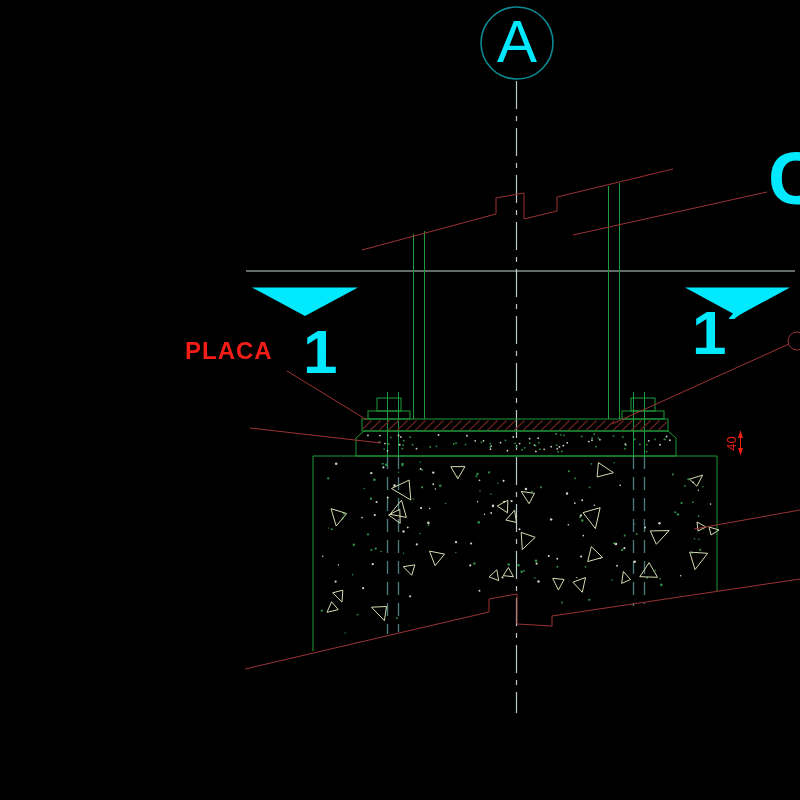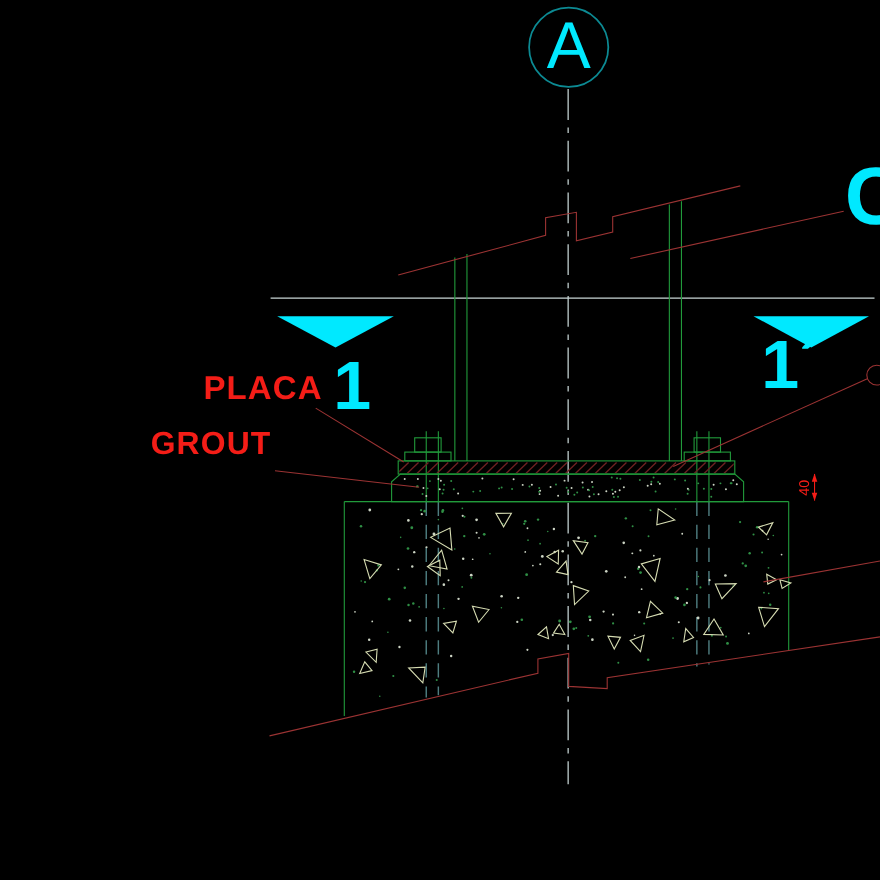--- a/index.html
+++ b/index.html
@@ -6,21 +6,21 @@
   #canvas{position:relative;width:800px;height:800px;background:#000;overflow:hidden;
           font-family:"Liberation Sans",sans-serif;}
   #canvas svg{position:absolute;left:0;top:0;}
   .lbl{position:absolute;line-height:1;white-space:pre;font-family:"Liberation Sans",sans-serif;}
   .cyan{color:var(--c-cyan);}
   .red{color:var(--c-red_text);}
   .lbl-a{left:517px;top:44px;transform:translate(-50%,-54%);font-size:60px;font-weight:400;}
   .lbl-c{left:768px;top:142px;font-size:74px;font-weight:700;}
   .lbl-1{left:303px;top:321px;font-size:62px;font-weight:700;}
   .lbl-1p{left:692px;top:302px;font-size:62px;font-weight:700;}
-  .lbl-placa{left:185px;top:339px;font-size:30px;font-weight:700;letter-spacing:1px;}
+  .lbl-placa{left:185px;top:339px;font-size:24px;font-weight:700;letter-spacing:1px;}
   .lbl-grout{left:137px;top:390px;font-size:29px;font-weight:700;letter-spacing:1px;}
   .lbl-40{left:717px;top:437px;width:28px;text-align:center;font-size:13px;font-weight:400;
           transform:rotate(-90deg);}
 </style>
 </head>
 <body>
 
 <div id="canvas">
 
   <svg width="800" height="800" viewBox="0 0 800 800">
@@ -401,15 +401,14 @@
       <polygon points="740.5,430.5 738,438 743,438" style="fill:var(--c-red_text)" stroke="none"></polygon>
       <polygon points="740.5,455.5 738,448 743,448" style="fill:var(--c-red_text)" stroke="none"></polygon>
     </g>
   </svg>
 
   <div class="lbl cyan lbl-a">A</div>
   <div class="lbl cyan lbl-c">C</div>
   <div class="lbl cyan lbl-1">1</div>
   <div class="lbl cyan lbl-1p">1´</div>
   <div class="lbl red lbl-placa">PLACA</div>
-  <div class="lbl red lbl-grout">GROUT</div>
   <div class="lbl red lbl-40">40</div>
 </div>
 
 </body></html>

